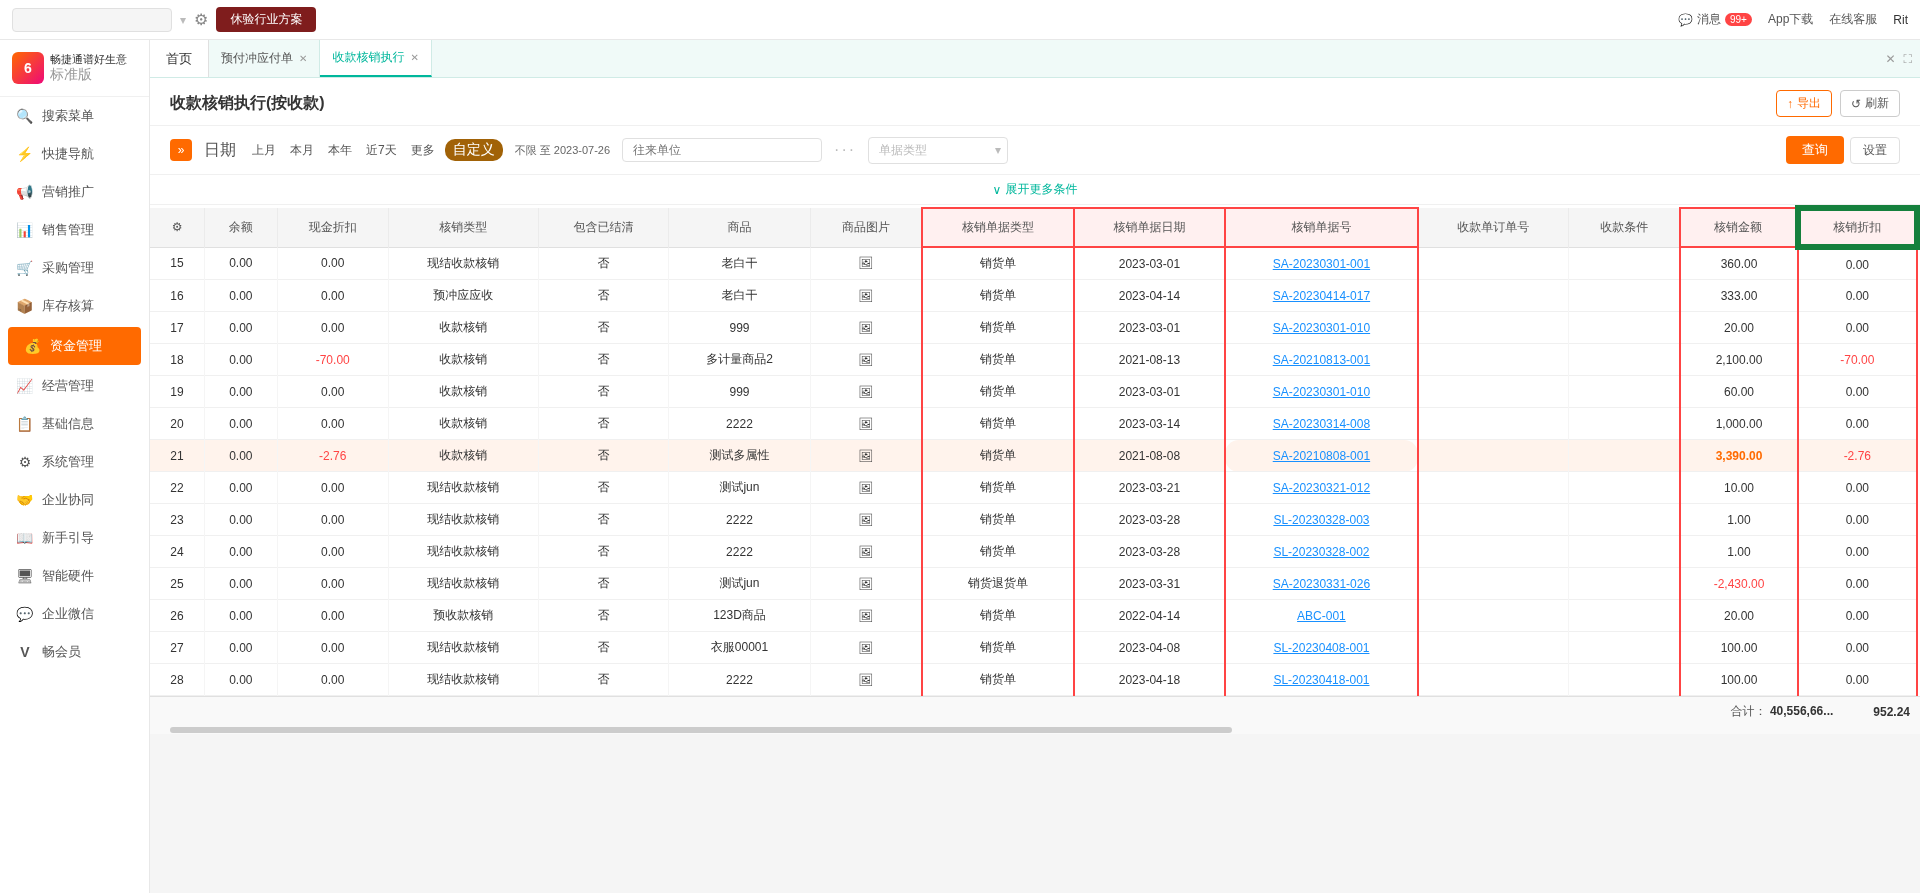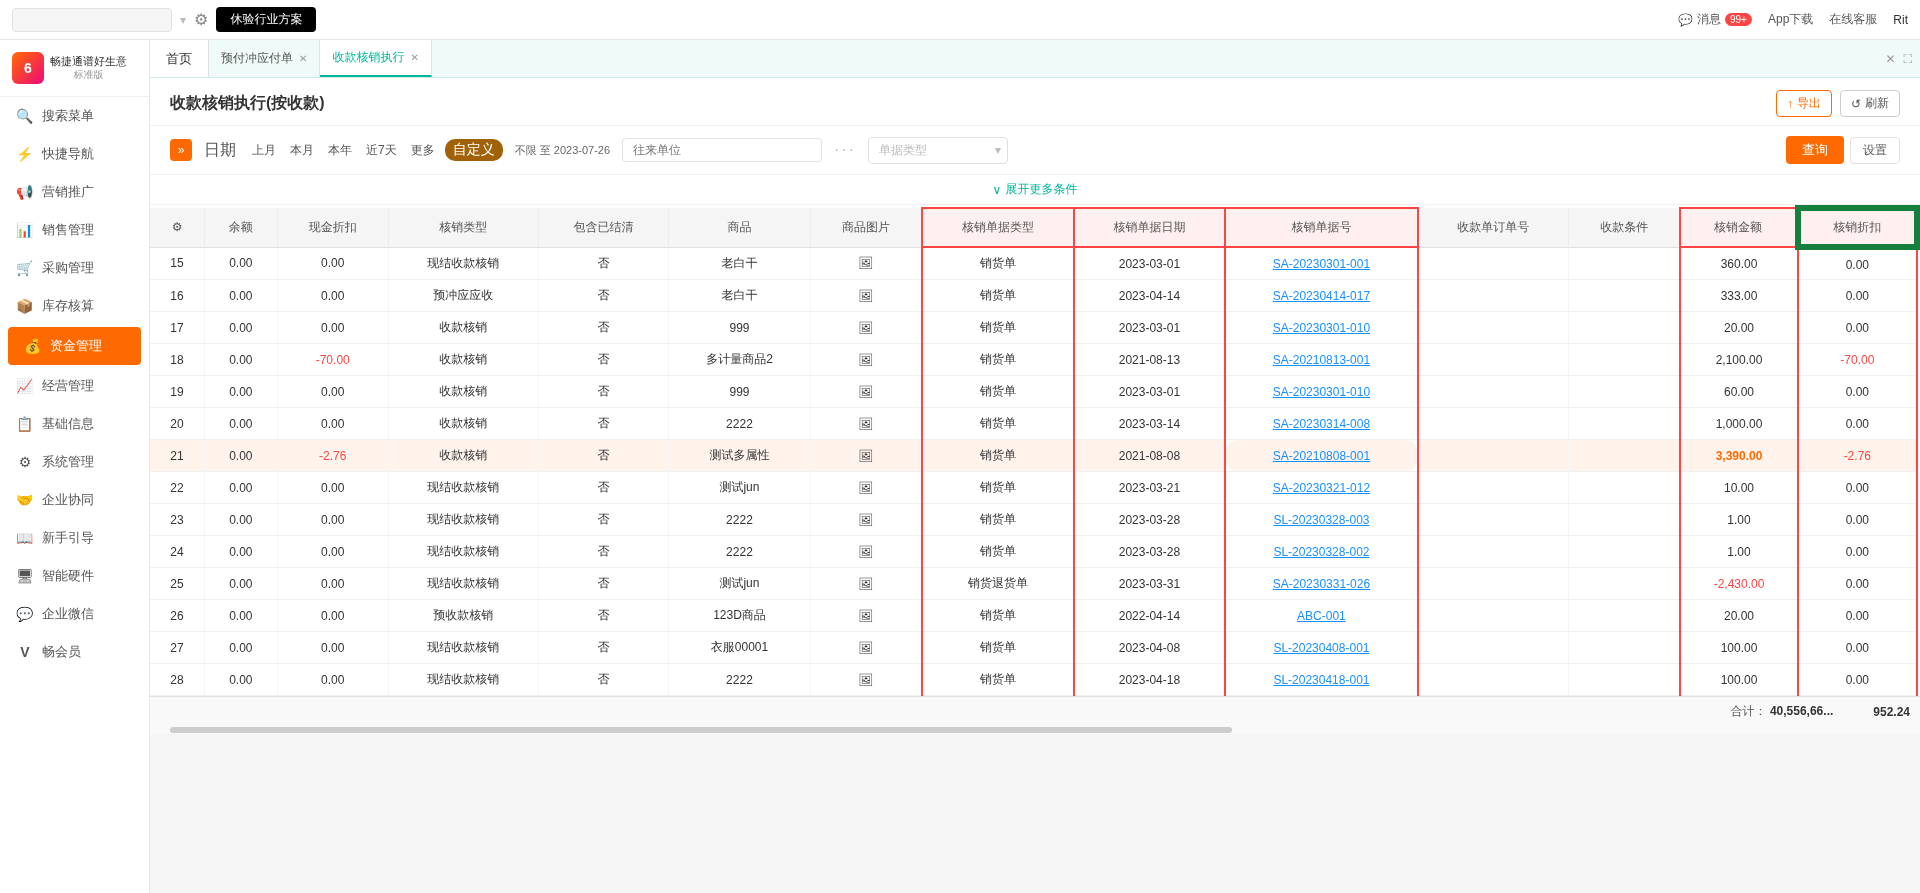--- a/index.html
+++ b/index.html
@@ -18,21 +18,21 @@
     .top-bar-search {
       background: #f5f5f5;
       border: 1px solid #e0e0e0;
       border-radius: 4px;
       padding: 4px 10px;
       width: 180px;
       color: #bbb;
       font-size: 12px;
     }
     .top-bar-btn {
-      background: #000000;
+      background: #7f1d1d;
       color: #fff;
       border: none;
       border-radius: 4px;
       padding: 4px 14px;
       cursor: pointer;
       font-size: 12px;
     }
     .top-bar-right {
       margin-left: auto;
       display: flex;
@@ -74,21 +74,21 @@
       background: linear-gradient(135deg, #ff6a00, #ee0979);
       border-radius: 6px;
       display: flex;
       align-items: center;
       justify-content: center;
       color: #fff;
       font-size: 14px;
       font-weight: bold;
     }
     .logo-text { font-size: 11px; color: #333; line-height: 1.3; }
-    .logo-sub { font-size: 10px; color: #999; text-align: center; }
+    .logo-sub { font-size: 14px; color: #999; }
     .sidebar-menu { flex: 1; overflow-y: auto; }
     .sidebar-item {
       display: flex;
       align-items: center;
       gap: 8px;
       padding: 10px 16px;
       cursor: pointer;
       color: #555;
       font-size: 13px;
       transition: background 0.2s;

